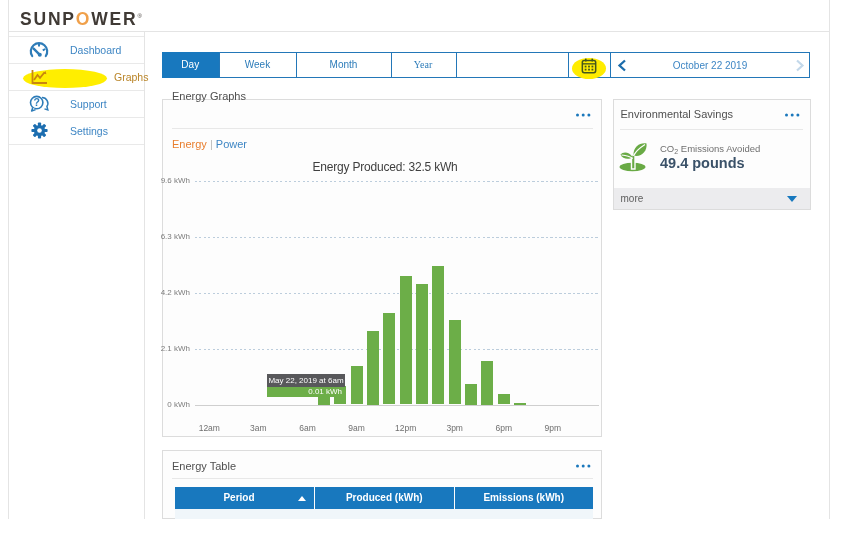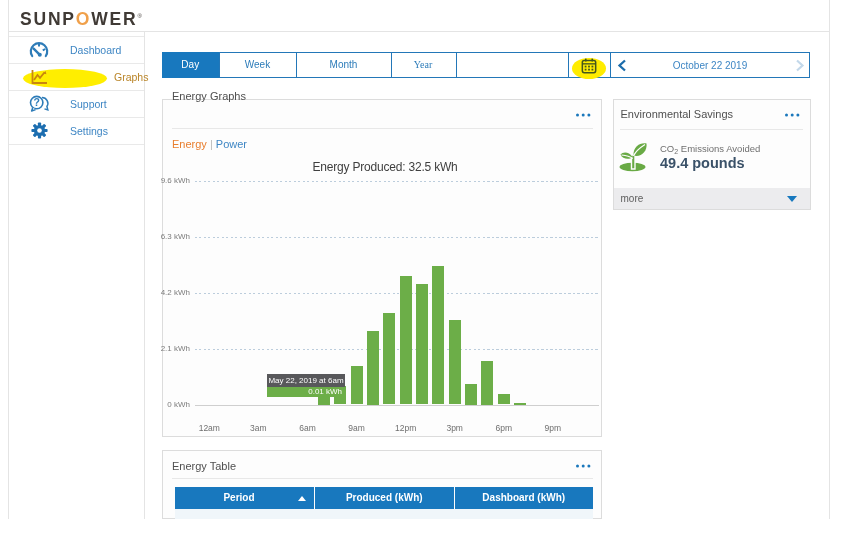--- a/index.html
+++ b/index.html
@@ -192,14 +192,14 @@
 <svg class="abs" style="left:574px;top:462px" width="18" height="8" viewBox="0 0 18 8">
   <circle cx="3.5" cy="4" r="1.5" fill="#1b78bc"></circle>
     <circle cx="9.2" cy="4" r="1.5" fill="#1b78bc"></circle>
     <circle cx="14.9" cy="4" r="1.5" fill="#1b78bc"></circle>
 </svg>
 <div class="abs" style="left:172px;top:478px;width:421px;height:1px;background:#e8e8e8;"></div>
 <div class="thcell" style="left:175px;width:139px;"></div>
 <div class="abs" style="left:175px;top:487px;width:128px;height:22px;line-height:22px;text-align:center;color:#fff;font-weight:bold;font-size:10px;">Period</div>
 <div class="abs" style="left:298px;top:495.5px;width:0;height:0;border-left:4.5px solid transparent;border-right:4.5px solid transparent;border-bottom:5.5px solid #fff;"></div>
 <div class="thcell" style="left:315px;width:138.5px;">Produced (kWh)</div>
-<div class="thcell" style="left:454.5px;width:138.5px;">Dashboard (kWh)</div>
+<div class="thcell" style="left:454.5px;width:138.5px;">Emissions (kWh)</div>
 <div class="abs" style="left:175px;top:509px;width:418px;height:10px;background:#f0f6fa;"></div>
 
 </body></html>

